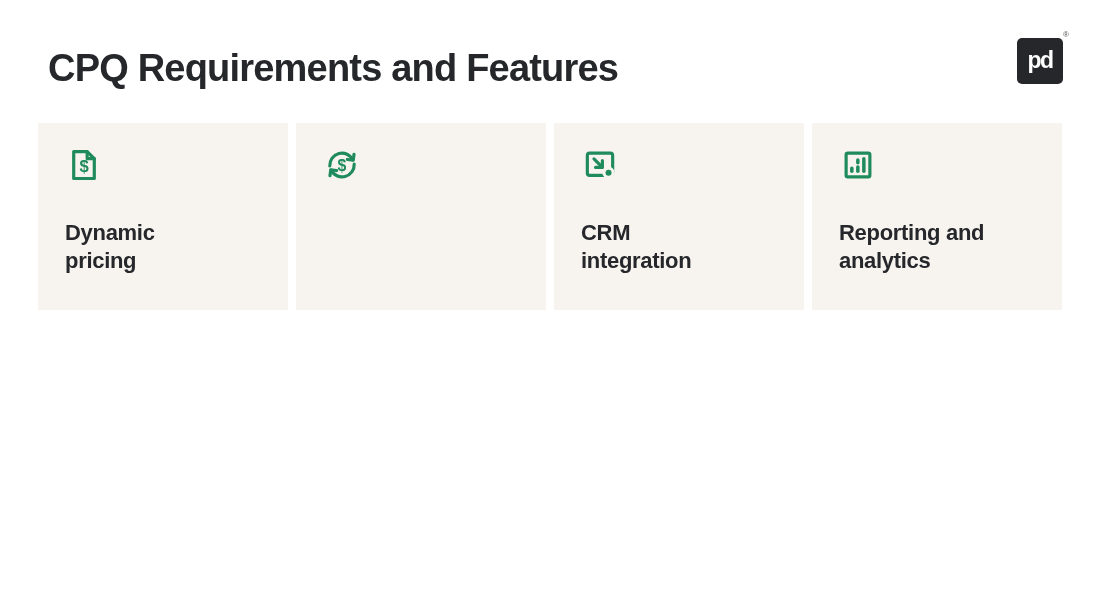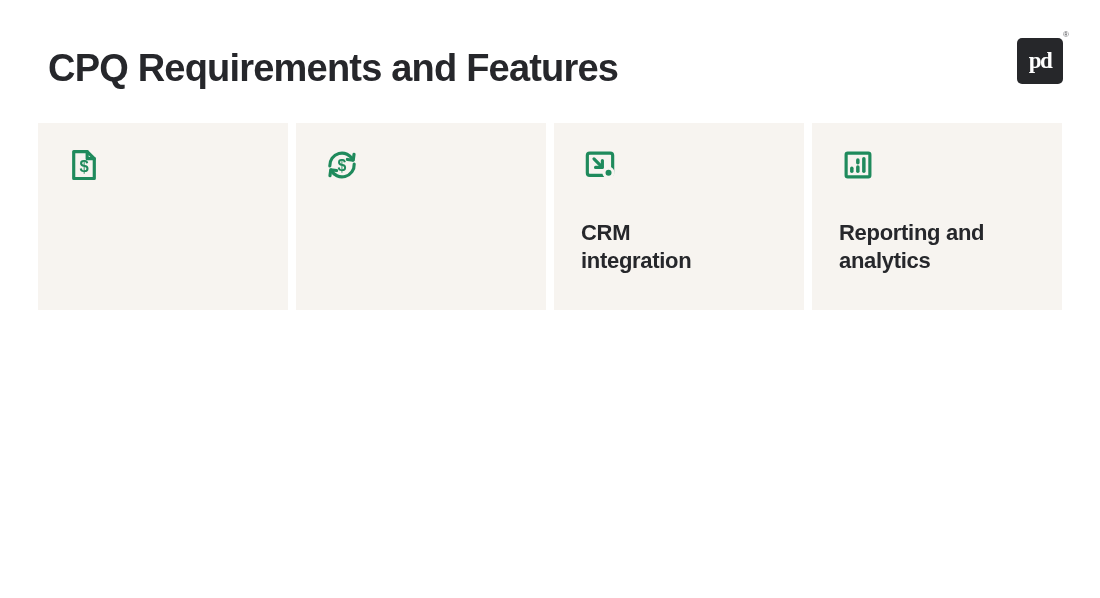--- a/index.html
+++ b/index.html
@@ -22,21 +22,20 @@
   .logo-box{
     position:absolute;top:38px;right:37px;
     width:46px;height:46px;border-radius:5px;
     background:#26272A;
     display:flex;align-items:center;justify-content:center;
   }
   .logo-monogram{
     color:#ffffff;font-size:23px;font-weight:bold;
     letter-spacing:-1.5px;line-height:1;
     transform:translateY(-1px);
-    font-family:Liberation Serif, serif;
   }
   .logo-reg{
     position:absolute;top:31px;right:31px;
     font-size:8px;color:#55565A;line-height:1;
   }
 
   .card-grid{
     position:absolute;left:38px;top:123px;
     display:grid;
     grid-template-columns:repeat(4,250px);
@@ -74,20 +73,22 @@
   <span class="logo-reg">®</span>
 
   <div class="card-grid">
 
     <div class="card">
       <svg class="card-icon ico" viewBox="0 0 24 24">
         <path d="M5.5 3.5H14l4.5 4.5v12.5H5.5z"></path>
         <path d="M14 3.5V8h4.5"></path>
         <text x="12" y="16.6" font-size="10.5" text-anchor="middle">$</text>
       </svg>
+      <div class="card-label">Dynamic
+pricing</div>
     </div>
 
 
 
     <div class="card">
       <svg class="card-icon ico" viewBox="0 0 24 24">
         <path d="M4.3 12.6A7.7 7.7 0 0 1 18.9 8.8"></path>
         <polyline points="19.6,5.2 19.1,8.9 15.4,8.5"></polyline>
         <path d="M19.7 11.4A7.7 7.7 0 0 1 5.1 15.2"></path>
         <polyline points="4.4,18.8 4.9,15.1 8.6,15.5"></polyline>

